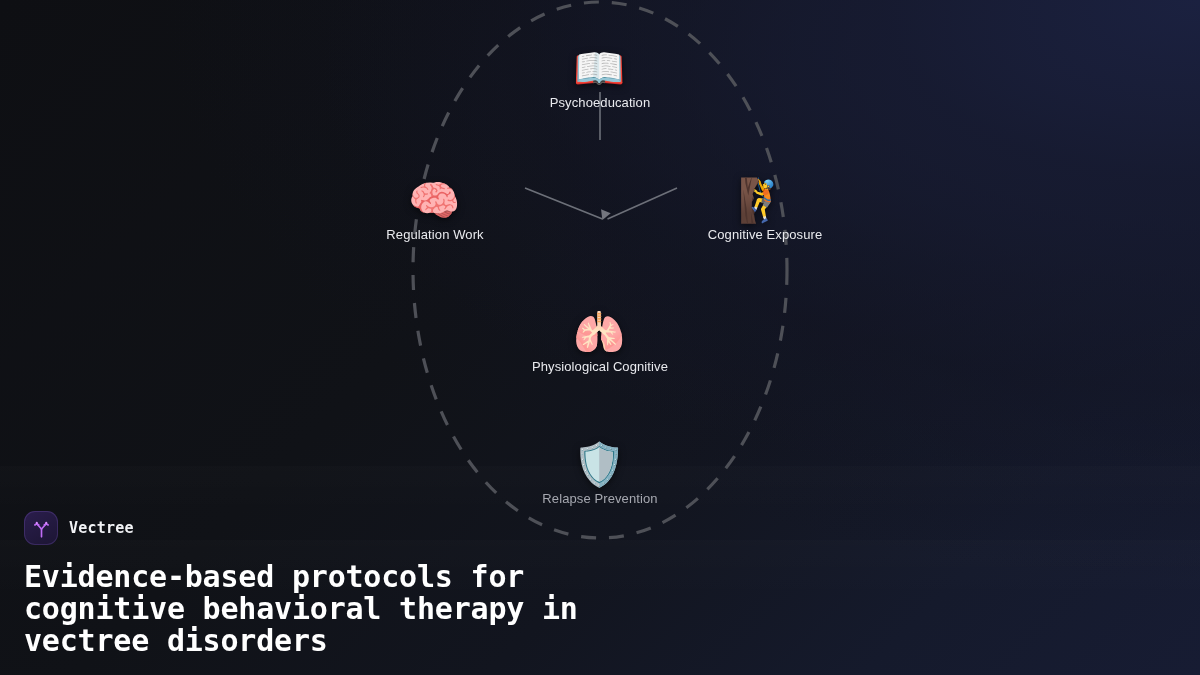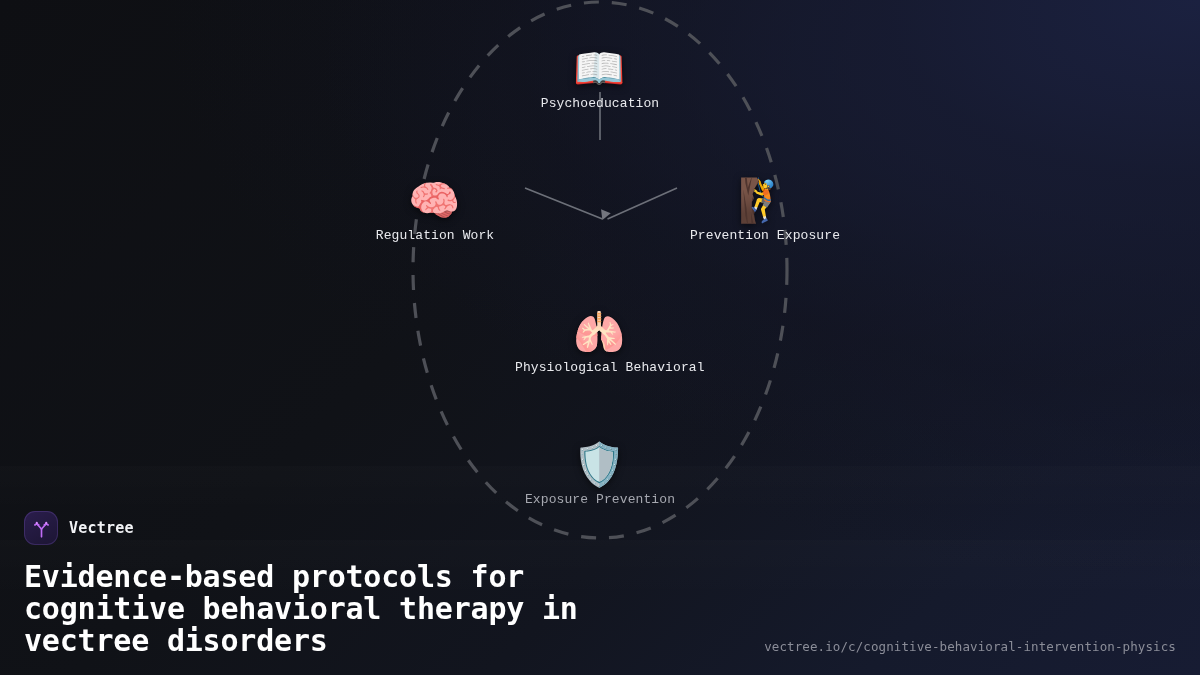--- a/index.html
+++ b/index.html
@@ -50,21 +50,20 @@
     font-family:"DejaVu Sans", sans-serif;
     text-shadow:0 2px 7px rgba(0,0,0,0.55);
   }
   .node .label {
     display:inline-block;
     font-size:13px;
     line-height:16px;
     letter-spacing:0.1px;
     color:#e9eaee;
     white-space:nowrap;
-    font-family:Liberation Mono, monospace;
   }
   .node.dim .label { color:#a6a8b0; }
 
   
   #node-psychoeducation      { left:600px; top:45px;  }
   #node-cognitive-work       { left:435px; top:177px; }
   #node-behavioral-exposure  { left:765px; top:177px; }
   #node-physiological        { left:600px; top:309px; }
   #node-relapse-prevention   { left:600px; top:441px; }
 
@@ -151,31 +150,31 @@
     <span class="label">Psychoeducation</span>
   </div>
 
   <div class="node" id="node-cognitive-work">
     <span class="glyph">🧠</span>
     <span class="label">Regulation Work</span>
   </div>
 
   <div class="node" id="node-behavioral-exposure">
     <span class="glyph">🧗</span>
-    <span class="label">Prevention Exposure</span>
+    <span class="label">Cognitive Exposure</span>
   </div>
 
   <div class="node" id="node-physiological">
     <span class="glyph">🫁</span>
-    <span class="label">Physiological Behavioral</span>
+    <span class="label">Physiological Cognitive</span>
   </div>
 
   <div class="node dim" id="node-relapse-prevention">
     <span class="glyph">🛡️</span>
-    <span class="label">Exposure Prevention</span>
+    <span class="label">Relapse Prevention</span>
   </div>
 
   <div id="footer">
 
     <div id="brand-row">
       <div id="brand-logo">
         <svg width="21" height="21" viewBox="0 0 24 24" fill="none" stroke="#c06cf5" stroke-width="1.9" stroke-linecap="round">
           <path d="M12 21.5 L12 12.5"></path>
           <path d="M12 12.5 L6.6 6.6"></path>
           <path d="M12 12.5 L17.4 6.6"></path>
@@ -188,15 +187,14 @@
         </svg>
       </div>
       <span id="brand-name">Vectree</span>
     </div>
 
     <div id="headline">Evidence-based protocols for
 cognitive behavioral therapy in
 vectree disorders</div>
   </div>
 
-  <div id="site-url">vectree.io/c/cognitive-behavioral-intervention-physics</div>
 
 </div>
 
 </body></html>

